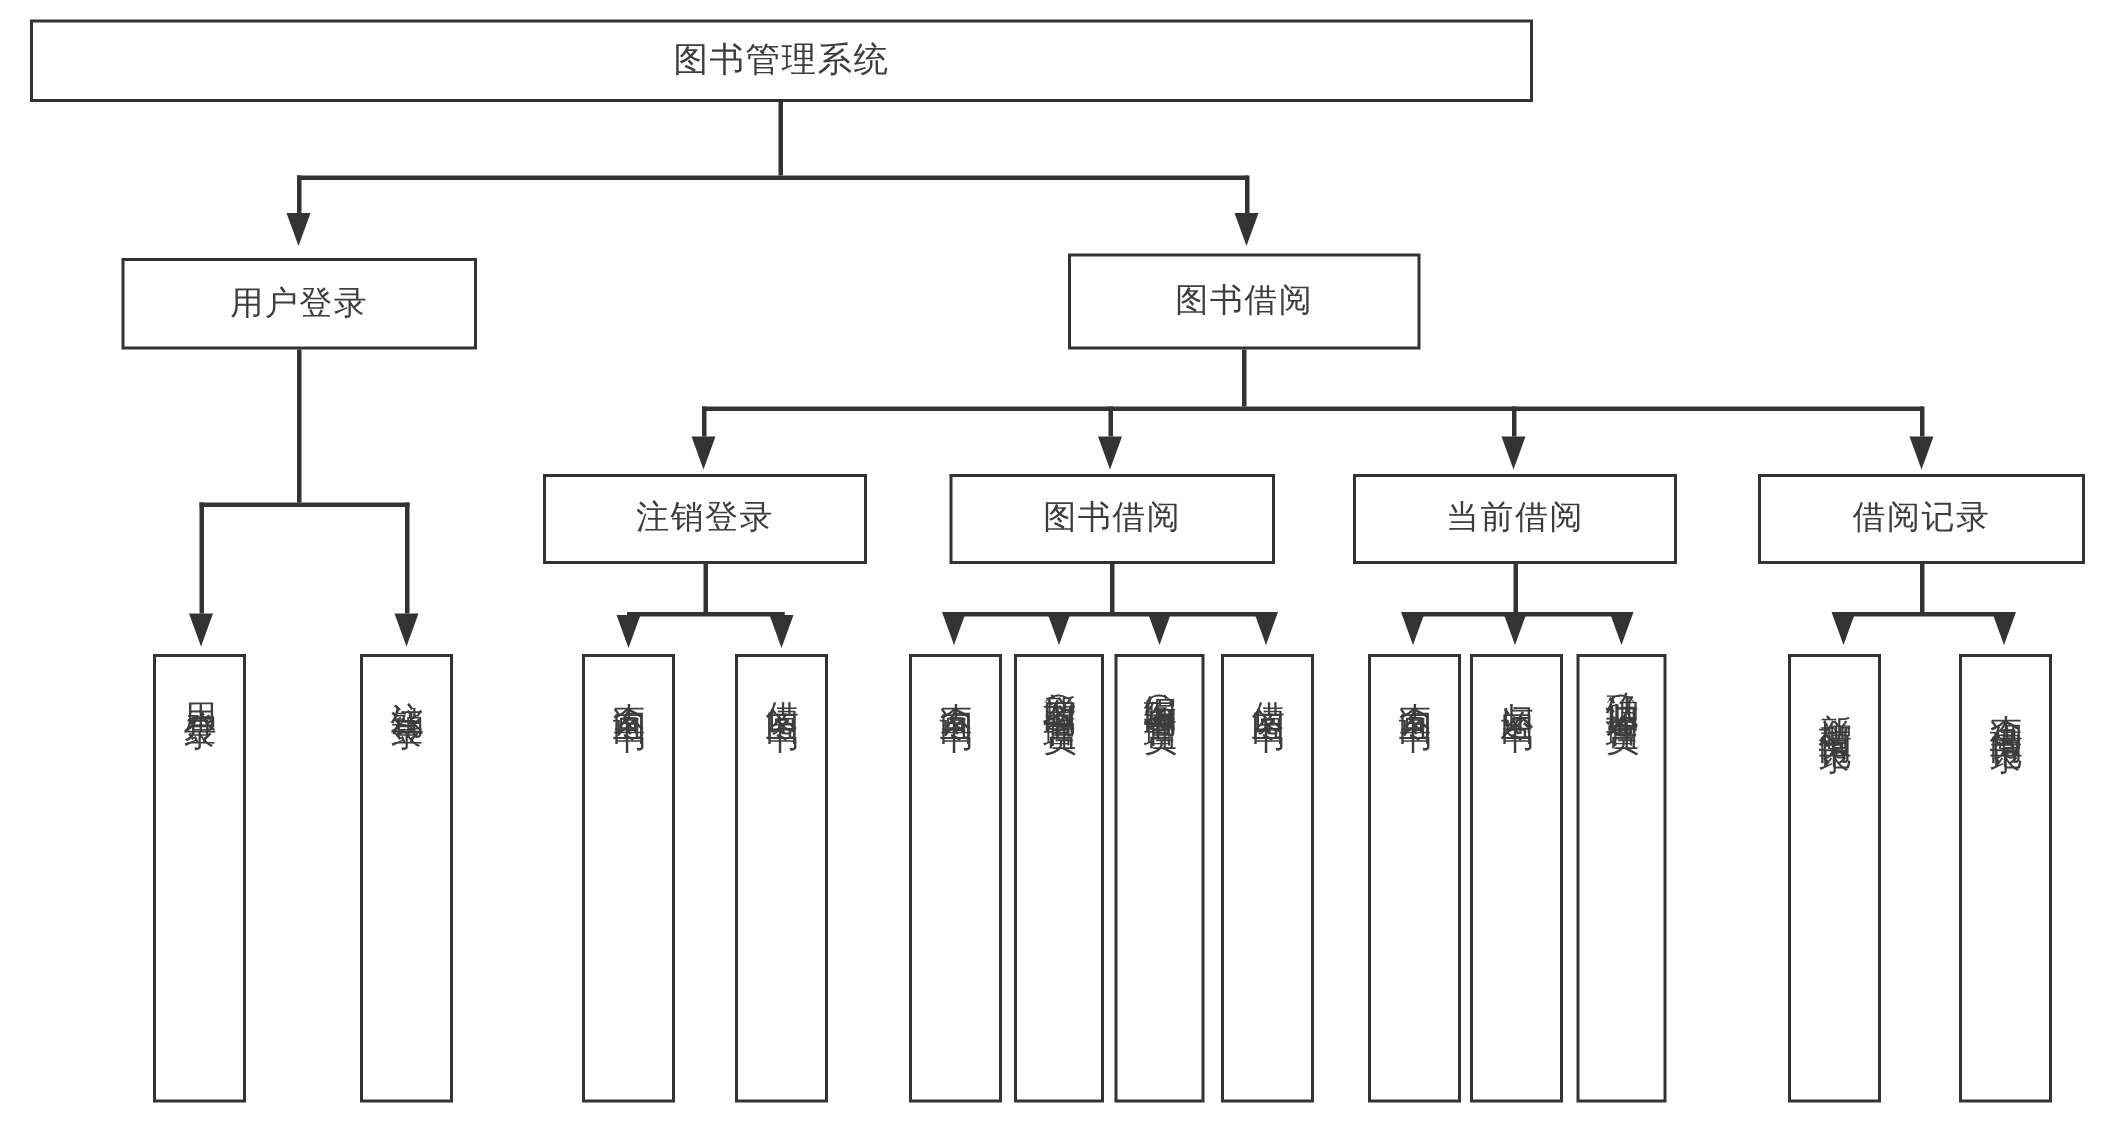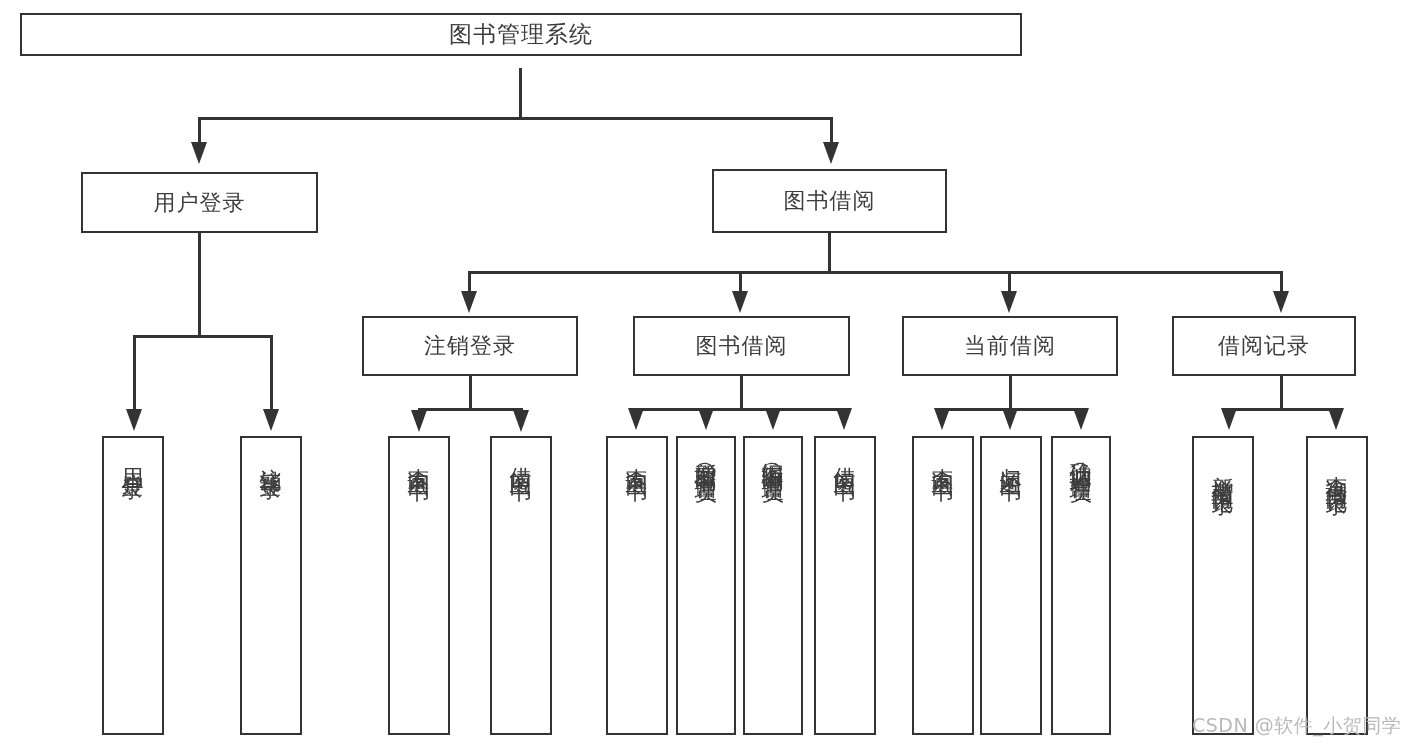--- a/index.html
+++ b/index.html
@@ -55,21 +55,21 @@
     font-size:19px;
     letter-spacing:0.5px;
     white-space:nowrap;
   }
 </style>
 </head>
 <body>
 
 <div id="canvas">
 
-  <div class="node root" style="left:20px;top:13px;width:1002px;height:43px;">
+  <div class="node root" style="left:20px;top:13px;width:1002px;height:55px;">
     <span>图书管理系统</span>
   </div>
 
   <div class="ln vline" style="left:519px;top:68px;height:49px;"></div>
   <div class="ln hline" style="left:198px;top:117px;width:634px;"></div>
   <div class="ln vline" style="left:198px;top:117px;height:25px;"></div>
   <div class="ln vline" style="left:830px;top:117px;height:25px;"></div>
   <div class="arrow" style="left:191px;top:142px;"></div>
   <div class="arrow" style="left:823px;top:142px;"></div>
 
@@ -100,21 +100,21 @@
 
   <div class="node" style="left:362px;top:316px;width:216px;height:60px;">
     <span>注销登录</span>
   </div>
   <div class="node" style="left:902px;top:316px;width:216px;height:60px;">
     <span>当前借阅</span>
   </div>
   <div class="node" style="left:633px;top:316px;width:217px;height:60px;">
     <span>图书借阅</span>
   </div>
-  <div class="node" style="left:1172px;top:316px;width:184px;height:60px;">
+  <div class="node" style="left:1172px;top:316px;width:218px;height:60px;">
     <span>借阅记录</span>
   </div>
 
   <div class="ln vline" style="left:469px;top:376px;height:32px;"></div>
   <div class="ln hline" style="left:418px;top:408px;width:105px;"></div>
   <div class="ln vline" style="left:418px;top:408px;height:3px;"></div>
   <div class="ln vline" style="left:520px;top:408px;height:3px;"></div>
   <div class="arrow" style="left:411px;top:410px;"></div>
   <div class="arrow" style="left:513px;top:410px;"></div>
 
@@ -173,15 +173,14 @@
     <span>确认归还（管理员）</span>
   </div>
 
   <div class="leaf" style="left:1192px;top:436px;width:62px;height:299px;padding-top:20px;">
     <span>新增借阅记录</span>
   </div>
   <div class="leaf" style="left:1306px;top:436px;width:62px;height:299px;padding-top:20px;">
     <span>查询借阅记录</span>
   </div>
 
-  <div class="watermark" style="left:1192px;top:713px;">CSDN @软件_小贺同学</div>
 
 </div>
 
 </body></html>

